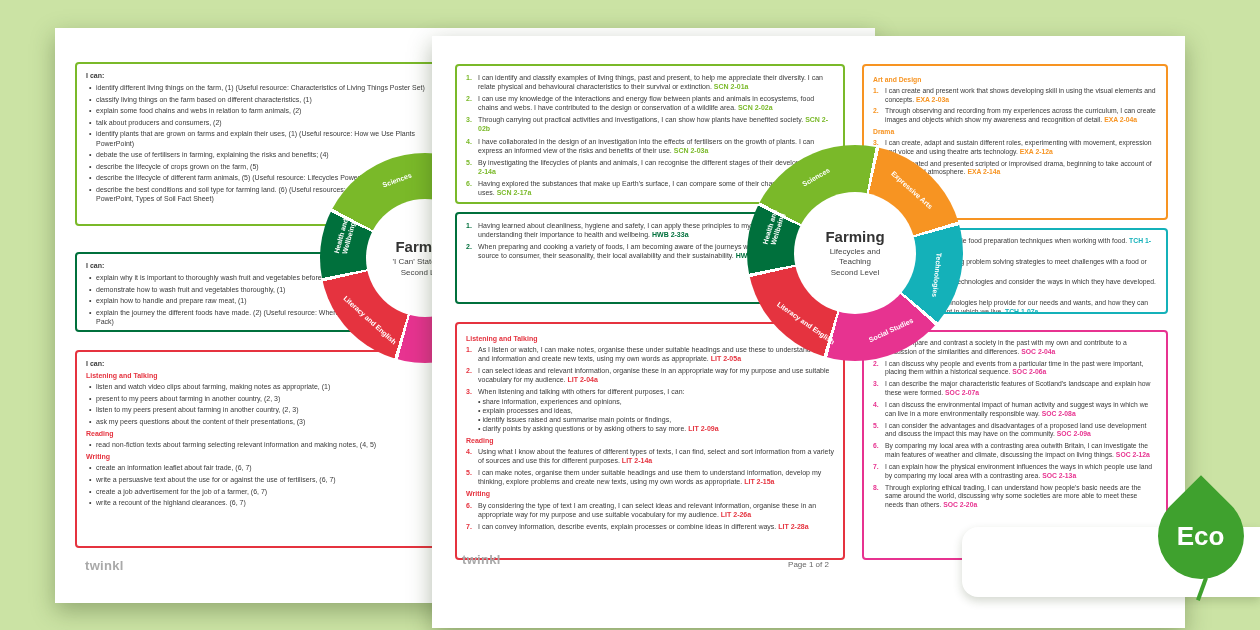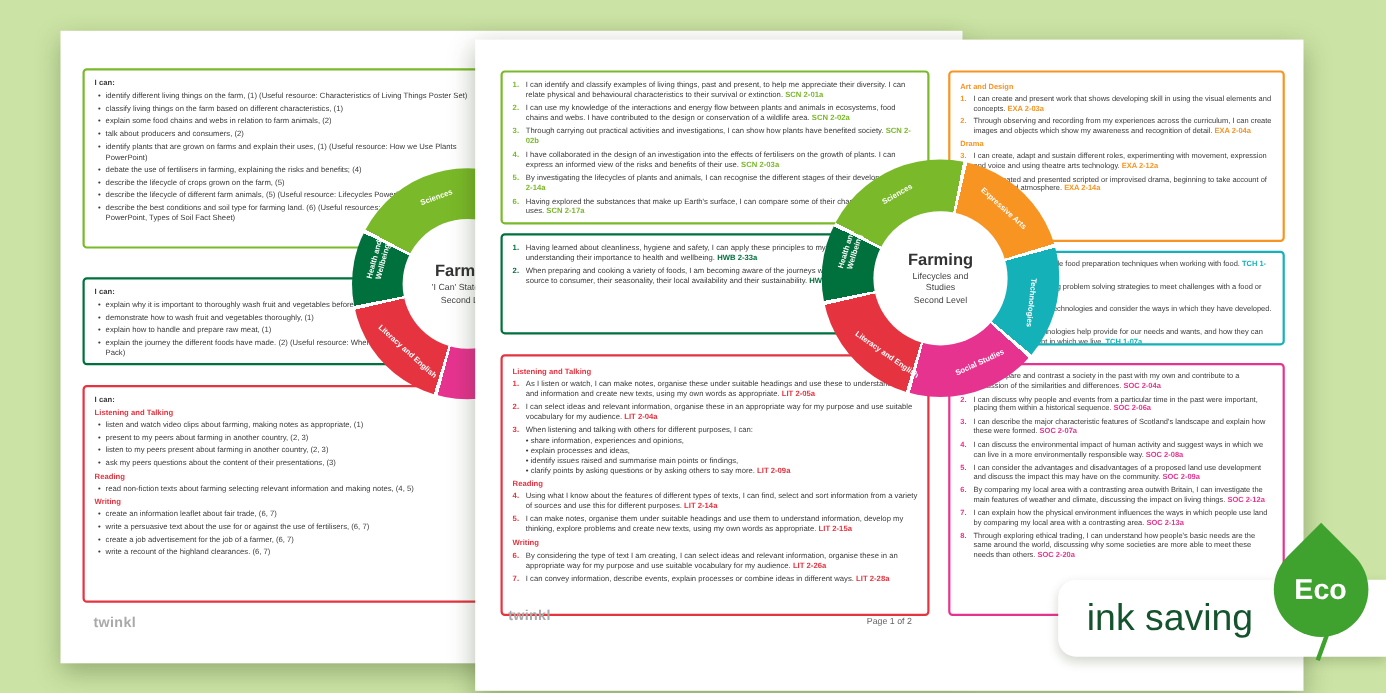--- a/index.html
+++ b/index.html
@@ -250,30 +250,29 @@
       <div class="ring"></div>
       <span class="seg-label" style="left:69px;top:32px;--r:-30deg">Sciences</span>
       <span class="seg-label" style="left:165px;top:45px;--r:42deg">Expressive Arts</span>
       <span class="seg-label" style="left:190px;top:130px;--r:96deg">Technologies</span>
       <span class="seg-label" style="left:144px;top:185px;--r:-25deg">Social Studies</span>
       <span class="seg-label" style="left:59px;top:178px;--r:35deg">Literacy and English</span>
       <span class="seg-label two-line" style="left:27px;top:83px;--r:-73deg">Health and Wellbeing</span>
       <div class="donut-center">
         <div class="donut-title">Farming</div>
         <div class="donut-sub">Lifecycles and</div>
-        <div class="donut-sub">Studies</div>
+        <div class="donut-sub">Teaching</div>
         <div class="donut-sub">Second Level</div>
       </div>
     </div>
 
     <div class="brand" style="left:30px;top:516px;">twinkl</div>
     <div class="page-num" style="top:524px;">Page 1 of 2</div>
   </div>
 
   <div class="eco-strip">
-    <span class="eco-text">ink saving</span>
     <div class="leaf">
       <span>Eco</span>
     </div>
     <div class="stem"></div>
   </div>
 
 </div>
 
 </body></html>

